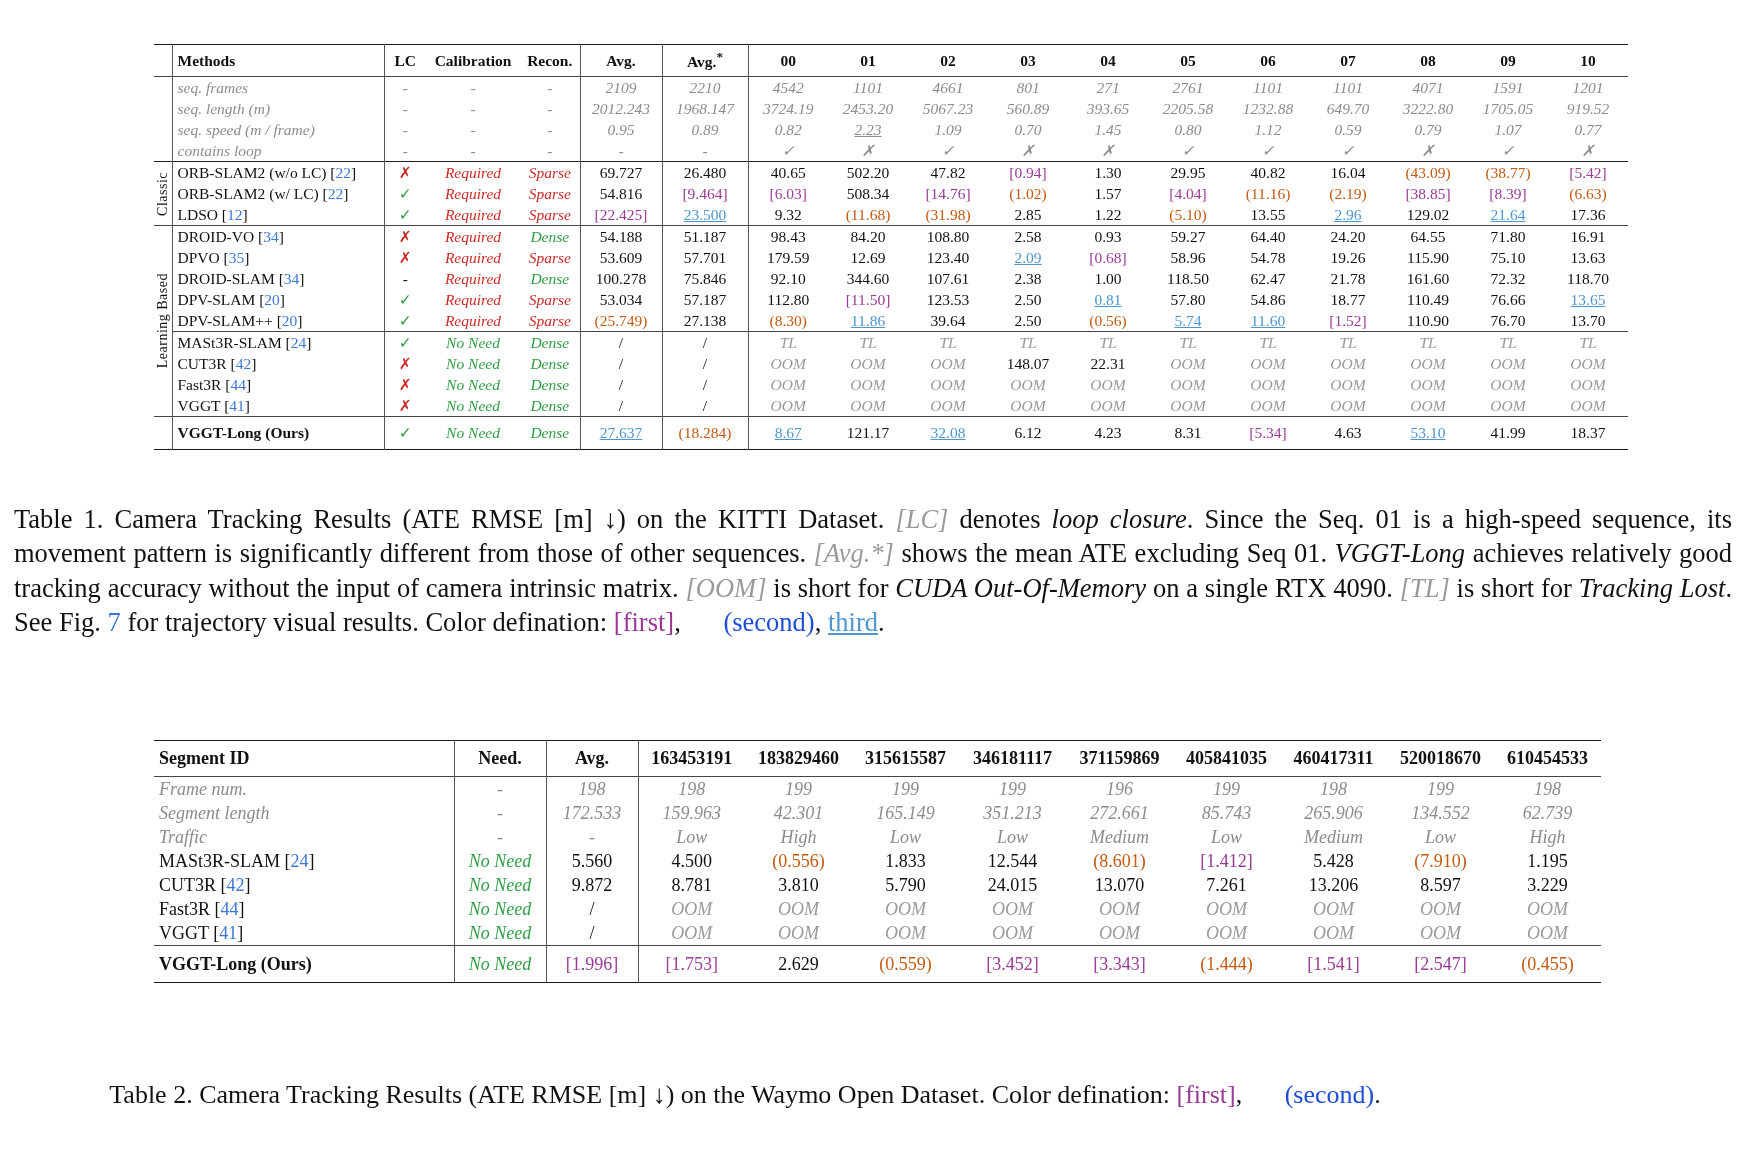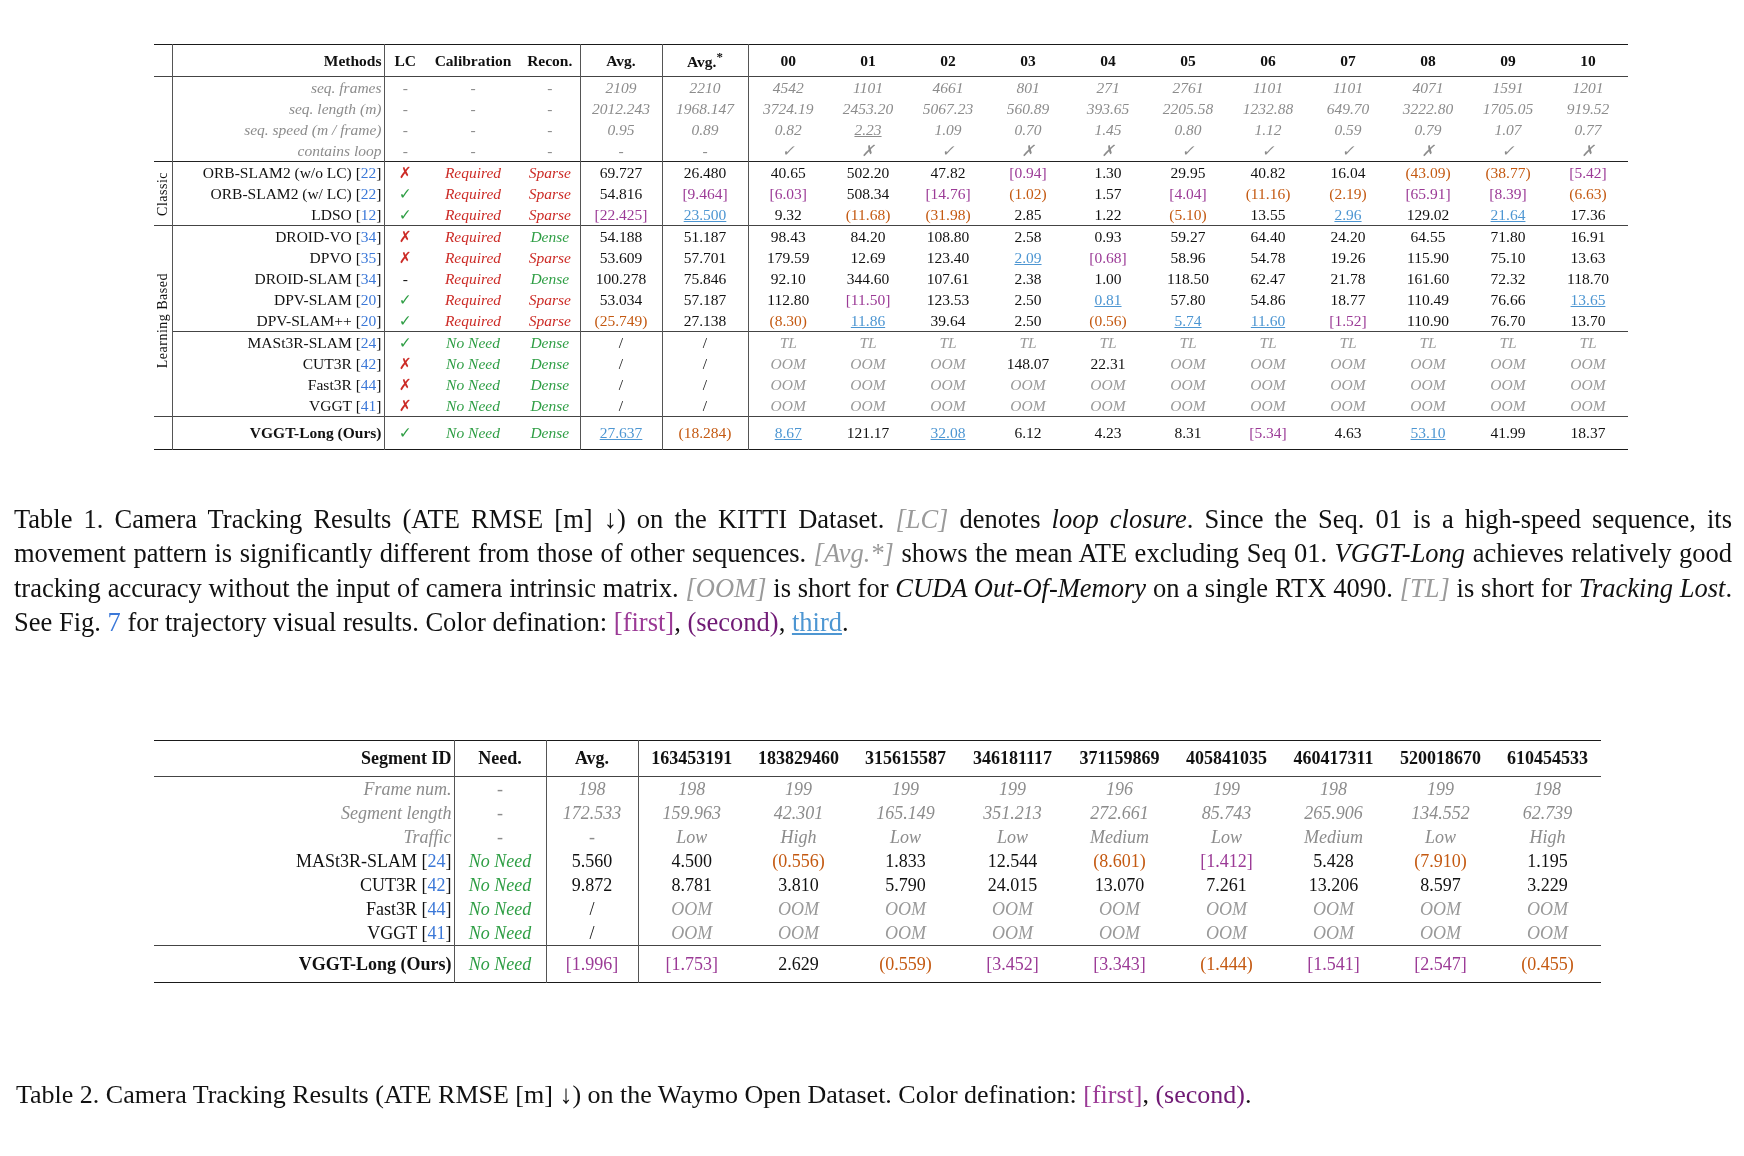--- a/index.html
+++ b/index.html
@@ -9,21 +9,21 @@
   #table1{left:154px;top:44px;}
   #table2{left:154px;top:740px;}
   table{border-collapse:collapse;table-layout:fixed;
         border-top:1.6px solid #1a1a1a;border-bottom:1.6px solid #1a1a1a;}
   .t1{font-size:15.5px;}
   .t2{font-size:18px;}
   td,th{padding:0 2px;text-align:center;vertical-align:middle;white-space:nowrap;overflow:hidden;}
   .t1 td{height:21px;} .t1 th{height:31px;font-weight:bold;}
   .t2 td{height:23px;} .t2 th{height:35px;font-weight:bold;}
   .t2 td{height:24px;}
-  th.methods,td.method{text-align:right;padding-left:17px;}
+  th.methods,td.method{text-align:left;padding-left:5px;}
   .vr{border-right:1px solid #555;}
   tr.rule td,tr.rule th{border-top:1px solid #444;}
   tr.rule-h td,tr.rule-h th{border-top:1.4px solid #222;}
   tr.info td{color:#8c8c8c;font-style:italic;}
   tr.ours td{height:32px;}
   .t2 tr.ours td{height:36px;}
   .grp{vertical-align:middle;padding:0;}
   .rot{writing-mode:vertical-rl;transform:rotate(180deg);margin:0 auto;
        font-size:14px;color:#111;letter-spacing:.5px;line-height:14px;}
   .ref{color:#3B78D8;}
@@ -32,27 +32,27 @@
   .c-third{color:#4D96D2;text-decoration:underline;}
   .c-gray{color:#999;font-style:italic;}
   .c-grayu{text-decoration:underline;font-family:Liberation Serif, serif;}
   .c-red{color:#CC2B26;font-style:italic;}
   .c-green{color:#2E9E44;font-style:italic;}
   .mk-g{color:#2E9E44;font-style:normal;}
   .mk-r{color:#CC2B26;font-style:normal;}
   .bold{font-weight:bold;}
   .caption{position:absolute;color:#111;}
   #caption1{left:14px;top:502px;width:1718px;font-size:26.5px;line-height:1.30;text-align:justify;}
-  #caption2{left:16px;top:1080px;width:1484px;font-size:26px;}
+  #caption2{left:3px;top:1080px;width:1484px;font-size:26px;text-align:center;}
   .seg-gray{color:#9a9a9a;font-style:italic;}
   .seg-italic{font-style:italic;}
   .seg-blue{color:#3B78D8;}
   .seg-bluelink{color:#4D96D2;text-decoration:underline;}
   .seg-first{color:#9B3A96;}
-  .seg-second{color:#701a75;}
+  .seg-second{color:#1d4ed8;margin-left:36px;}
 </style>
 </head>
 <body>
 
 <div id="table1" class="tblwrap">
   <table class="t1">
     <colgroup>
       <col style="width:18px">
         <col style="width:212px">
         <col style="width:42px">
@@ -200,21 +200,21 @@
           <td class="vr">54.816</td>
           <td class="c-first vr">[9.464]</td>
           <td class="c-first">[6.03]</td>
           <td>508.34</td>
           <td class="c-first">[14.76]</td>
           <td class="c-second">(1.02)</td>
           <td>1.57</td>
           <td class="c-first">[4.04]</td>
           <td class="c-second">(11.16)</td>
           <td class="c-second">(2.19)</td>
-          <td class="c-first">[65.91]</td>
+          <td class="c-first">[38.85]</td>
           <td class="c-first">[8.39]</td>
           <td class="c-second">(6.63)</td>
         </tr>
         <tr>
           <td class="method vr"><span>LDSO</span> [<span class="ref">12</span>]</td>
           <td class="mk-g">✓</td>
           <td class="c-red">Required</td>
           <td class="c-red vr">Sparse</td>
           <td class="c-first vr">[22.425]</td>
           <td class="c-third vr">23.500</td>

